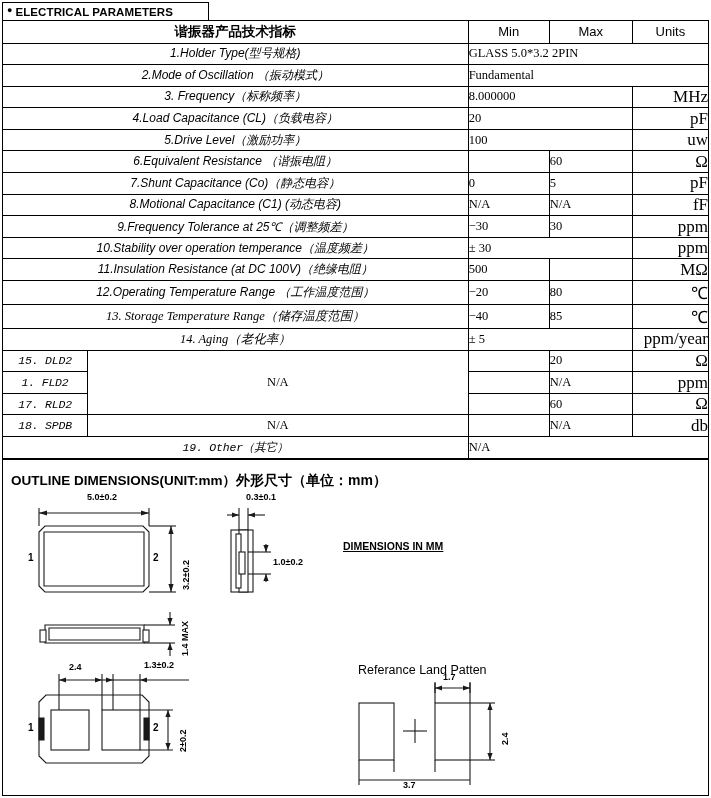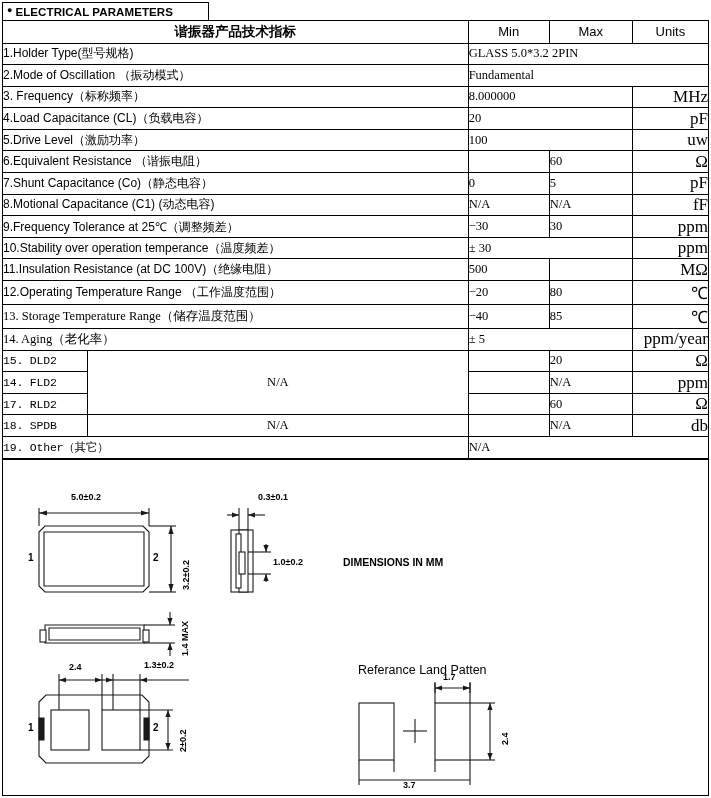--- a/index.html
+++ b/index.html
@@ -96,21 +96,22 @@
   .r-head td.spec-title {
     font-size: 13.5px;
     font-weight: bold;
   }
 
   td.label {
     font-size: 12px;
     padding-left: 3px;
     white-space: nowrap;
     overflow: hidden;
-    text-align: left;
+    text-align: center;
+    font-style: italic;
   }
   td.val {
     text-align: left;
     font-family: "Liberation Serif", serif;
     font-size: 12.5px;
   }
   td.unit {
     text-align: right;
     font-family: "Liberation Serif", serif;
     font-size: 17px;
@@ -297,21 +298,21 @@
             <td class="unit">ppm/year</td>
           </tr>
           <tr class="data-row">
             <td class="label mono">15. DLD2</td>
             <td class="sub-na" rowspan="3">N/A</td>
             <td class="val"></td>
             <td class="val">20</td>
             <td class="unit">Ω</td>
           </tr>
           <tr class="data-row">
-            <td class="label mono">14. FLD2</td>
+            <td class="label mono">1. FLD2</td>
             <td class="val"></td>
             <td class="val">N/A</td>
             <td class="unit">ppm</td>
           </tr>
           <tr class="data-row">
             <td class="label mono">17. RLD2</td>
             <td class="val"></td>
             <td class="val">60</td>
             <td class="unit">Ω</td>
           </tr>
@@ -324,20 +325,23 @@
           </tr>
           <tr class="data-row">
             <td class="label mono" colspan="2">19. Other（其它）</td>
             <td class="val" colspan="3">N/A</td>
           </tr>
         </tbody>
     </table>
   </div>
 
   <div class="outline-box">
+    <div class="outline-title">
+      <span>OUTLINE DIMENSIONS(UNIT:mm）</span><span class="cn">外形尺寸（单位：mm）</span>
+    </div>
 
     <svg class="drawing-area" viewBox="0 0 707 337">
       <g stroke="#1a1a1a" fill="none" stroke-width="1.1">
 
         <path d="M36 72 L42 66 L140 66 L146 72 L146 126 L140 132 L42 132 L36 126 Z" fill="#ffffff"></path>
         <path d="M41 72 L141 72 L141 126 L41 126 Z" fill="#ffffff"></path>
 
         <line x1="36" y1="66" x2="36" y2="48"></line>
         <line x1="146" y1="66" x2="146" y2="48"></line>
         <line x1="36" y1="53" x2="146" y2="53"></line>
@@ -428,25 +432,25 @@
         <path d="M487 300 L484.4 293 L489.6 293 Z" fill="#1a1a1a" stroke="none"></path>
 
         <line x1="356" y1="300" x2="356" y2="325"></line>
         <line x1="391" y1="300" x2="391" y2="312"></line>
         <line x1="432" y1="300" x2="432" y2="312"></line>
         <line x1="467" y1="300" x2="467" y2="325"></line>
         <line x1="356" y1="320" x2="467" y2="320"></line>
       </g>
     </svg>
 
-    <div class="dim-txt" style="left:68px;  top:32px;">5.0±0.2</div>
+    <div class="dim-txt" style="left:84px;  top:32px;">5.0±0.2</div>
     <div class="dim-txt rot" style="left:178px; top:130px;">3.2±0.2</div>
-    <div class="dim-txt" style="left:255px; top:32px;">0.3±0.1</div>
+    <div class="dim-txt" style="left:243px; top:32px;">0.3±0.1</div>
     <div class="dim-txt" style="left:270px; top:97px;">1.0±0.2</div>
-    <div class="note-txt" style="left:340px; top:96px;">DIMENSIONS IN MM</div>
+    <div class="note-txt" style="left:340px; top:80px;text-decoration:underline;">DIMENSIONS IN MM</div>
     <div class="dim-txt rot" style="left:177px; top:196px;">1.4 MAX</div>
     <div class="dim-txt" style="left:66px;  top:202px;">2.4</div>
     <div class="dim-txt" style="left:141px; top:200px;">1.3±0.2</div>
     <div class="dim-txt rot" style="left:175px; top:292px;">2±0.2</div>
 
     <div class="pin-txt" style="left:25px;  top:92px;">1</div>
     <div class="pin-txt" style="left:150px; top:92px;">2</div>
     <div class="pin-txt" style="left:25px;  top:262px;">1</div>
     <div class="pin-txt" style="left:150px; top:262px;">2</div>
 

